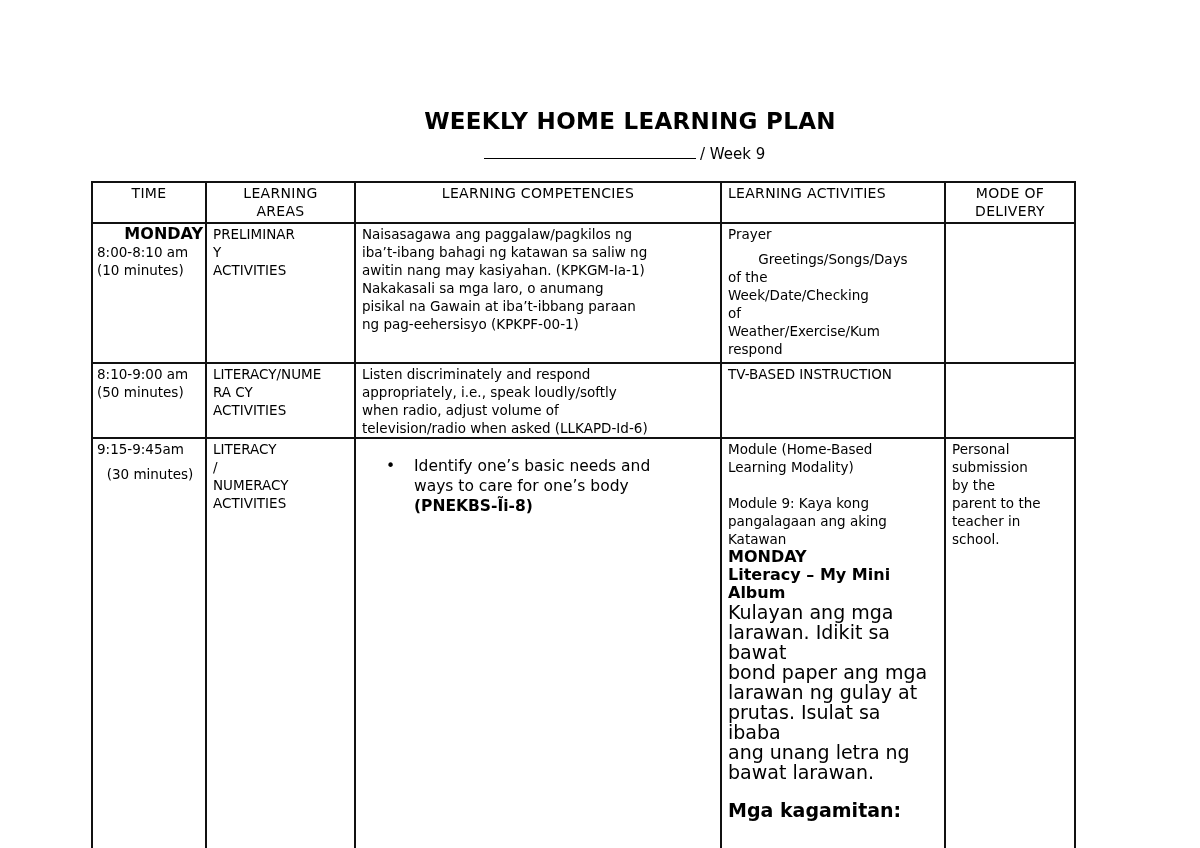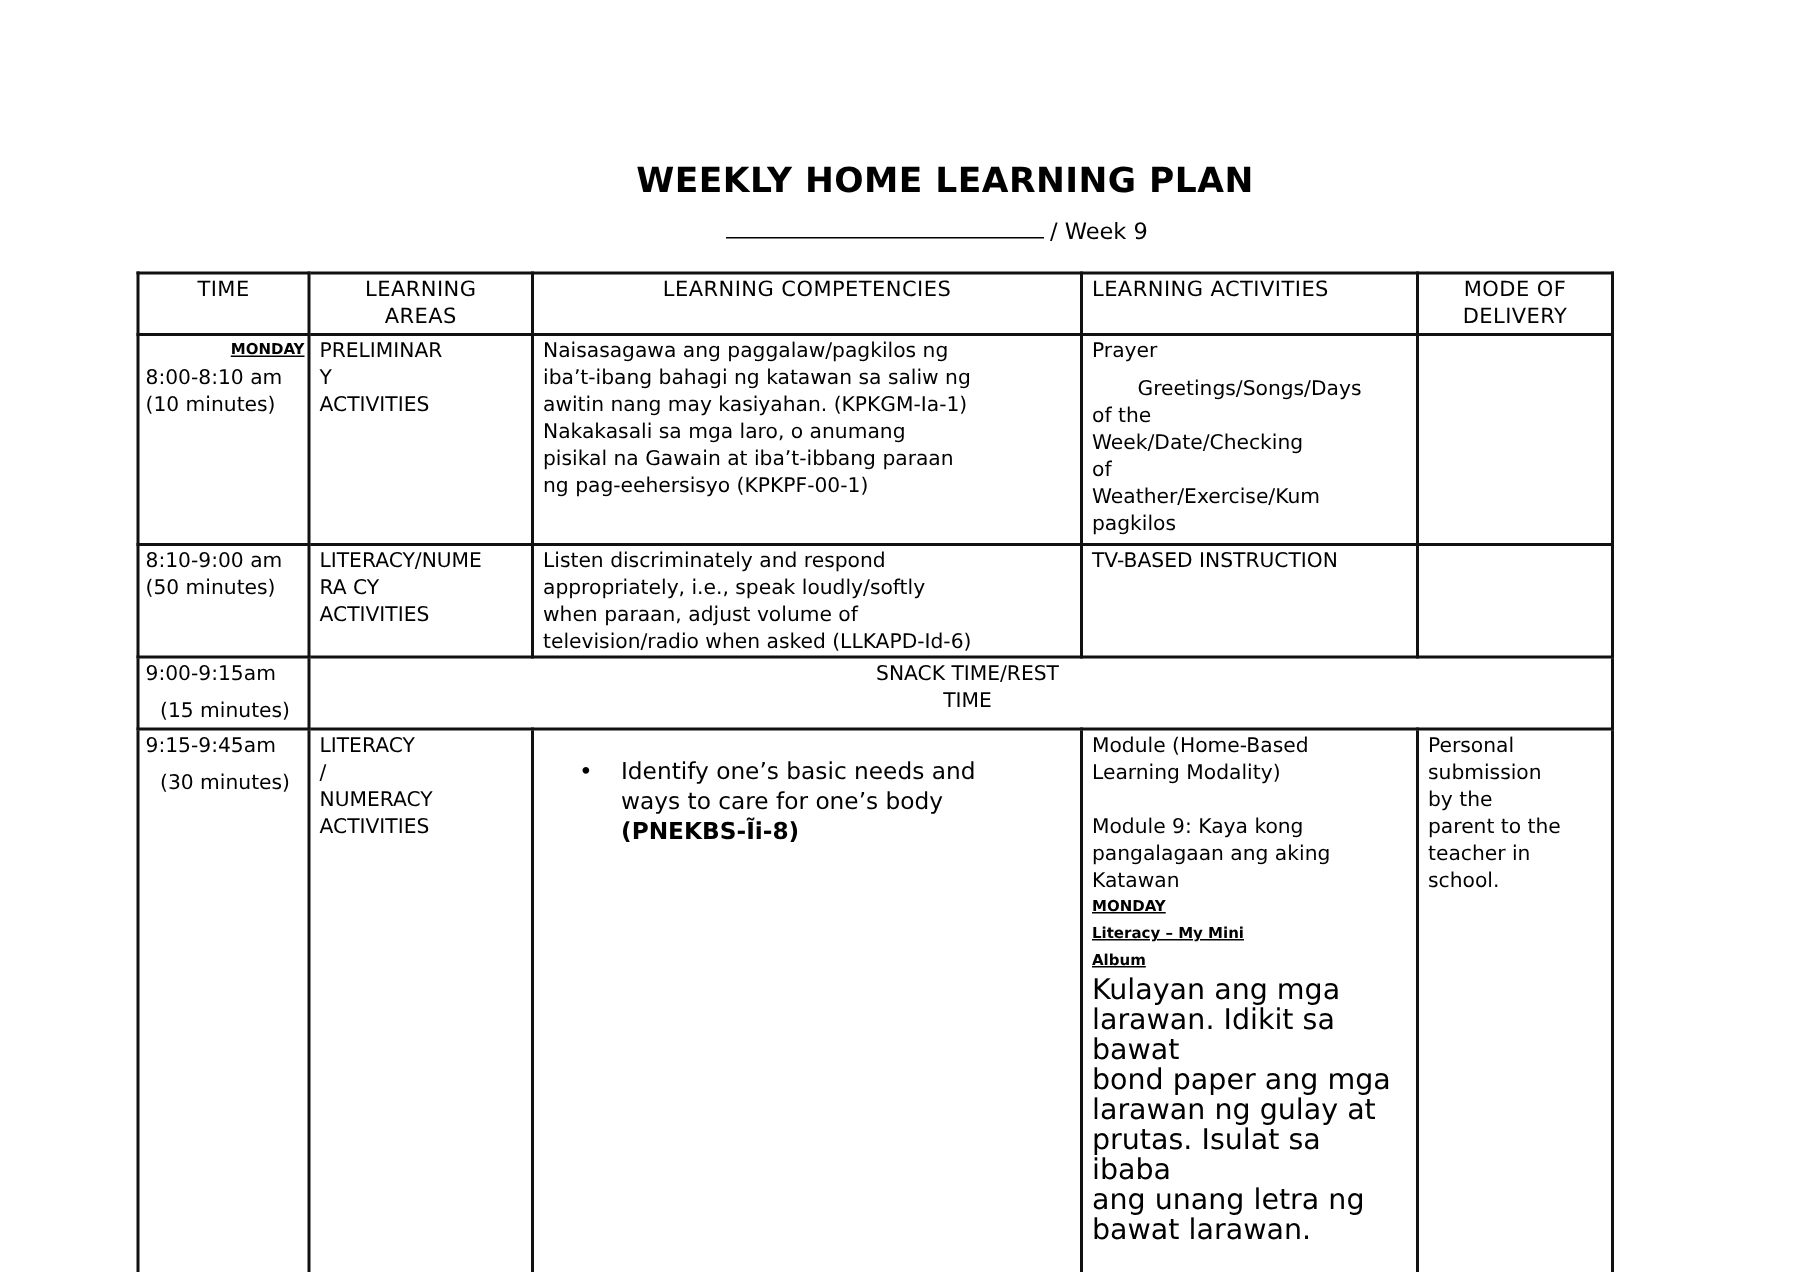--- a/index.html
+++ b/index.html
@@ -10,21 +10,21 @@
   table { position:absolute; left:91px; top:181px; border-collapse:collapse; table-layout:fixed; width:983px; }
   td, th { border:2px solid #111; vertical-align:top; padding:1px 6px 0 6px; font-size:13.5px; line-height:18px; font-weight:normal; overflow:hidden; }
   th { text-align:center; font-size:14px; letter-spacing:0.3px; }
   .c-time { padding-left:4px; padding-right:2px; }
   .bold { font-weight:bold; }
   .right { text-align:right; }
   .gap { margin-top:7px;text-align:center; }
   .bullet { display:flex; margin-top:16px; padding-left:24px; font-size:15.5px; line-height:20px; }
   .bullet .dot { width:28px; flex:none; }
   .big { font-size:19px; line-height:20px; }
-  .mid { font-size:10px; line-height:18px;text-decoration:underline; }
+  .mid { font-size:16px; line-height:18px; }
 </style>
 </head>
 <body>
 
 <div class="title">WEEKLY HOME LEARNING PLAN</div>
 <div class="subtitle">
   <span class="blank"></span><span>/ Week 9</span>
 </div>
 
 <table>
@@ -69,57 +69,45 @@
       <div>pisikal na Gawain at iba’t-ibbang paraan</div>
       <div>ng pag-eehersisyo (KPKPF-00-1)</div>
     </td>
     <td>
       <div>Prayer</div>
       <div class="gap">Greetings/Songs/Days</div>
       <div>of the</div>
       <div>Week/Date/Checking</div>
       <div>of</div>
       <div>Weather/Exercise/Kum</div>
-      <div>pagkilos</div>
+      <div>respond</div>
     </td>
     <td></td>
   </tr>
 
   <tr style="height:73px">
     <td class="c-time">
       <div>8:10-9:00 am</div>
       <div>(50 minutes)</div>
     </td>
     <td>
       <div>LITERACY/NUME</div>
       <div>RA CY</div>
       <div>ACTIVITIES</div>
     </td>
     <td>
       <div>Listen discriminately and respond</div>
       <div>appropriately, i.e., speak loudly/softly</div>
-      <div>when paraan, adjust volume of</div>
+      <div>when radio, adjust volume of</div>
       <div>television/radio when asked (LLKAPD-Id-6)</div>
     </td>
     <td>TV-BASED INSTRUCTION</td>
     <td></td>
   </tr>
 
-  <tr style="height:48px">
-    <td class="c-time">
-      <div>9:00-9:15am</div>
-      <div class="gap">(15 minutes)</div>
-    </td>
-    <td colspan="4">
-      <div style="padding-left:357px; width:150px; text-align:center;">
-        <div>SNACK TIME/REST</div>
-        <div>TIME</div>
-      </div>
-    </td>
-  </tr>
 
   <tr style="height:419px">
     <td class="c-time">
       <div>9:15-9:45am</div>
       <div class="gap">(30 minutes)</div>
     </td>
     <td>
       <div>LITERACY</div>
       <div>/</div>
       <div>NUMERACY</div>

